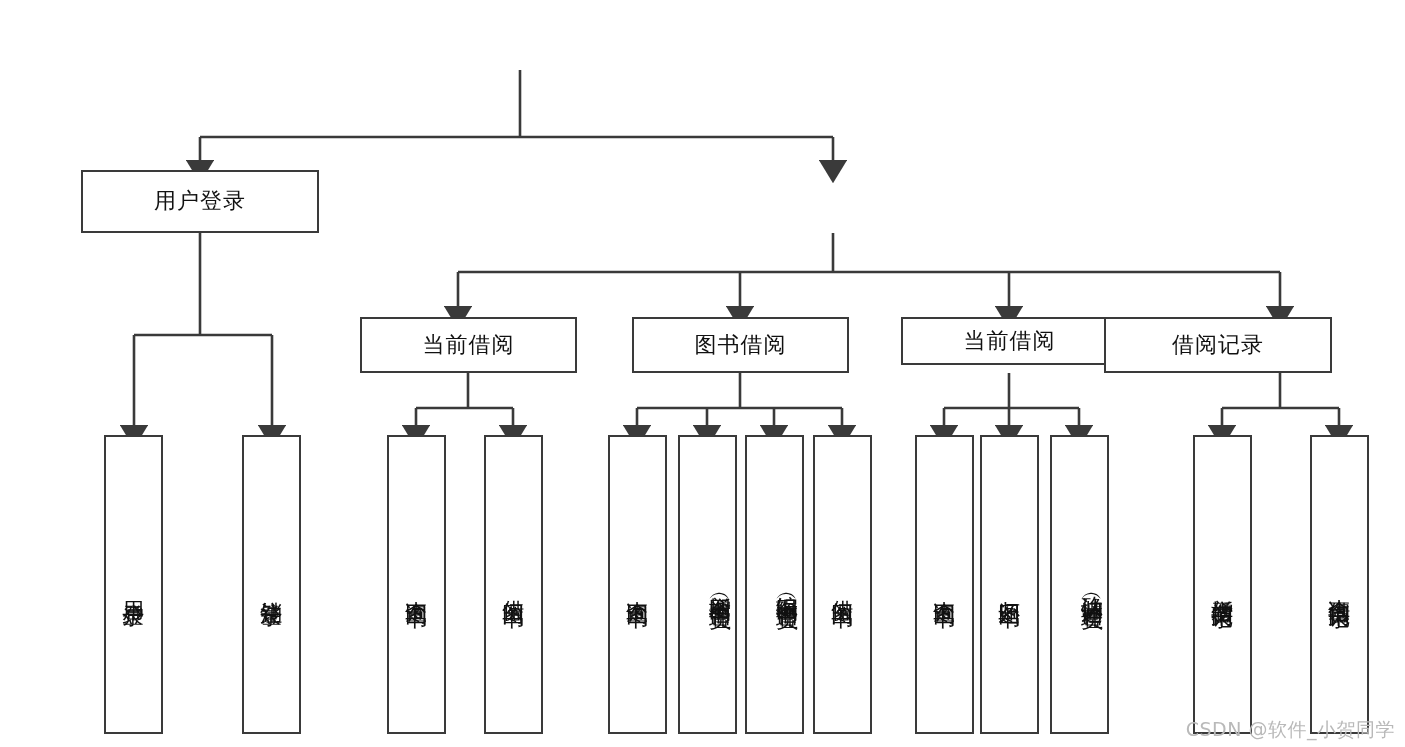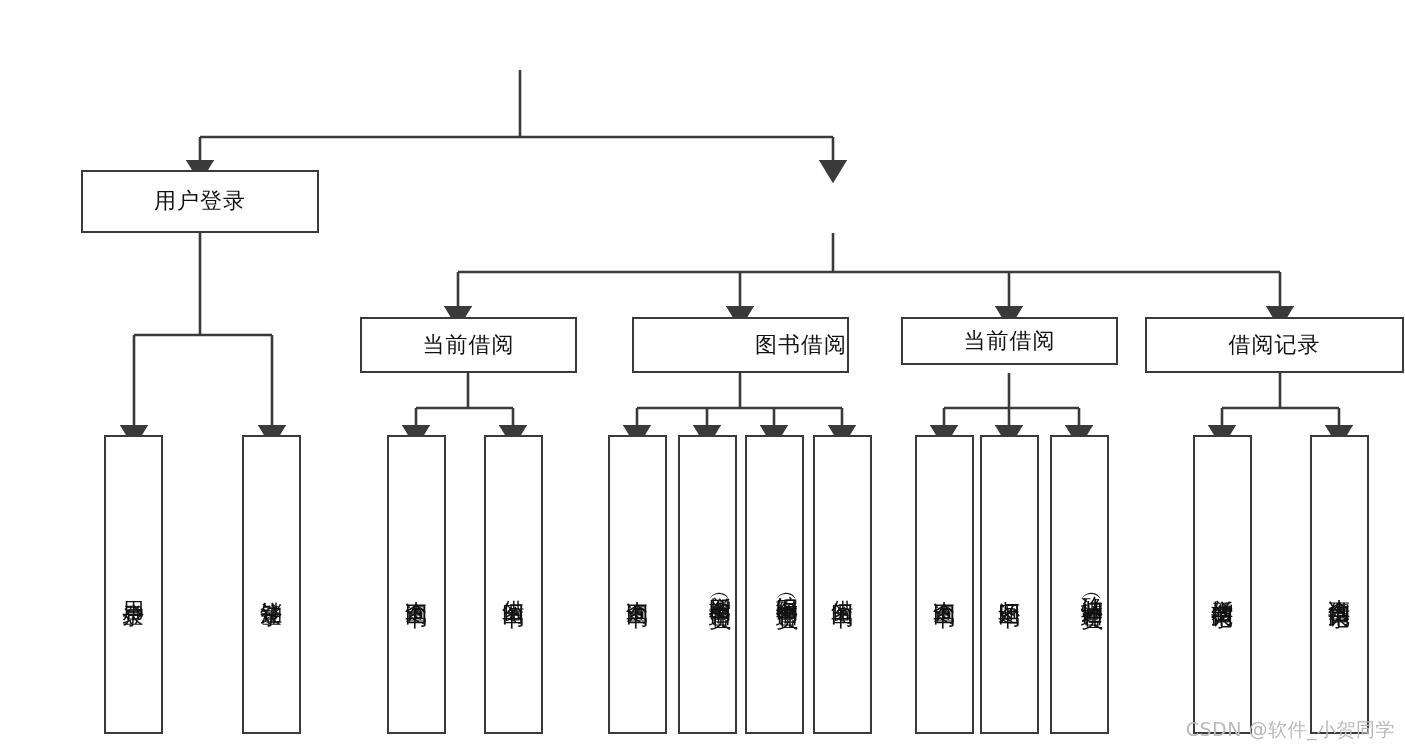--- a/index.html
+++ b/index.html
@@ -121,27 +121,27 @@
   </svg>
 
 
   <div class="node node-h" style="left:81px; top:170px; width:238px; height:63px;">
     <span>用户登录</span>
   </div>
 
   <div class="node node-h" style="left:360px; top:317px; width:217px; height:56px;">
     <span>当前借阅</span>
   </div>
-  <div class="node node-h" style="left:632px; top:317px; width:217px; height:56px;justify-content:flex-end;">
+  <div class="node node-h" style="left:632px; top:317px; width:217px; height:56px;">
     <span>图书借阅</span>
   </div>
   <div class="node node-h" style="left:901px; top:317px; width:217px; height:48px;">
     <span>当前借阅</span>
   </div>
-  <div class="node node-h" style="left:1145px; top:317px; width:259px; height:56px;">
+  <div class="node node-h" style="left:1104px; top:317px; width:228px; height:56px;">
     <span>借阅记录</span>
   </div>
 
   <div class="node node-v center-v" style="left:104px; top:435px; width:59px; height:299px;">
     <span>用户登录</span>
   </div>
   <div class="node node-v center-v" style="left:242px; top:435px; width:59px; height:299px;">
     <span>注销登录</span>
   </div>
 

